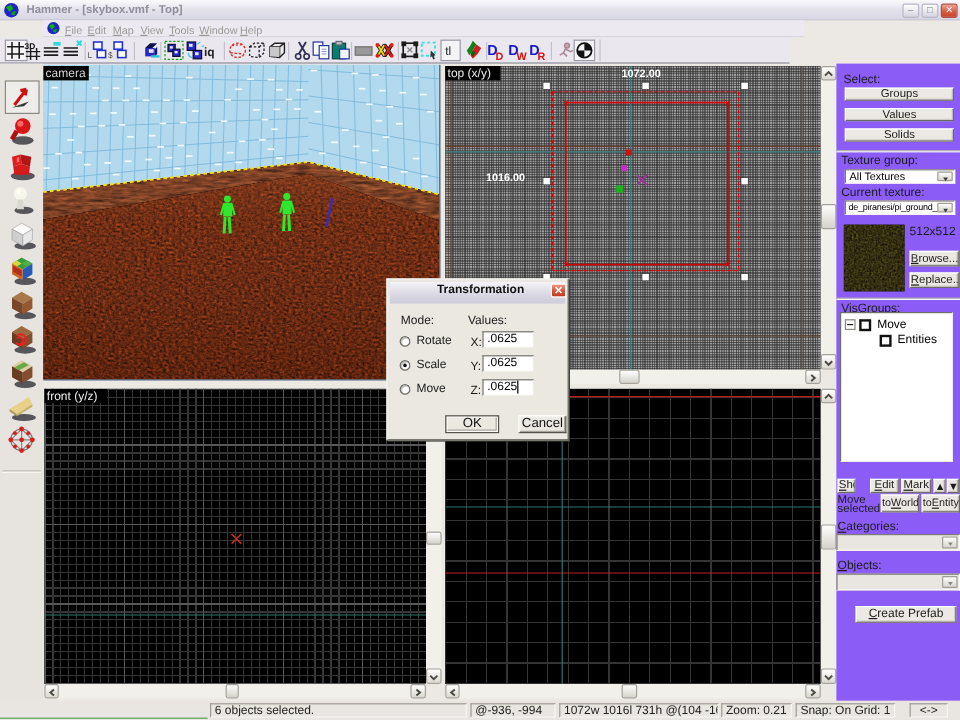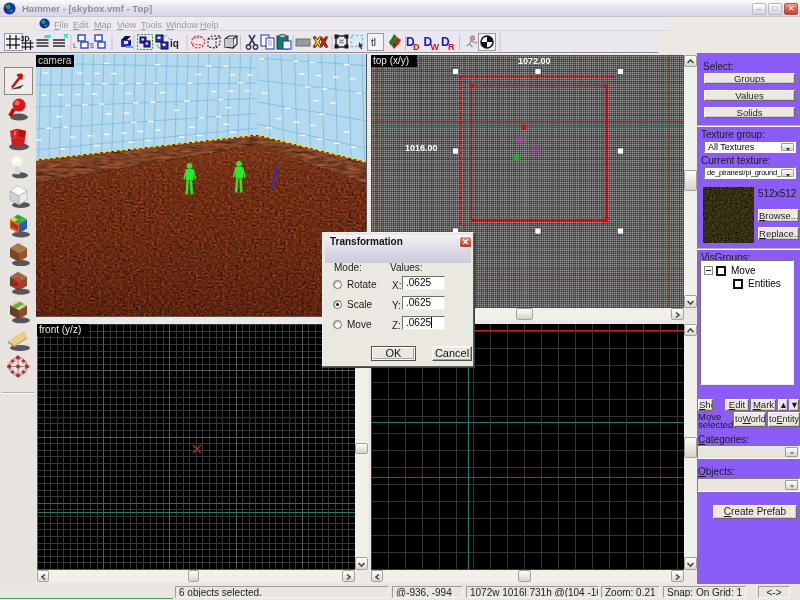--- a/index.html
+++ b/index.html
@@ -52,23 +52,23 @@
 .rbtn { position:absolute; white-space:nowrap; overflow:hidden; background:#ece9e4; border:1px solid; border-color:#ffffff #6c6a64 #6c6a64 #ffffff;
   box-shadow:inset -1px -1px 0 #cfccc5; font-size:10px; color:#1c1c1c; text-align:center; }
 .combo { position:absolute; background:#fff; border:1px solid; border-color:#7e7c76 #fcfbf8 #fcfbf8 #7e7c76; font-size:10px; white-space:nowrap; overflow:hidden; }
 .cmbarr { position:absolute; right:1px; top:1px; bottom:1px; width:13px; background:#dedbd4;
   background-image:linear-gradient(180deg,#fdfdfc,#d9d6ce); border:1px solid #a09e96; border-radius:1px; }
 .darr { position:absolute; width:0; height:0; border:2.5px solid transparent; border-top:3.5px solid #3c3b38; left:3.5px; top:4px; }
 
 
 #dialog { left:322px; top:232px; width:152px; height:135px; background:#ebe8e2;
   border:1px solid; border-color:#f4f2ee #5f5d58 #5f5d58 #f4f2ee; box-shadow:1px 1px 0 #403f3b; }
-#dlgtitle { position:absolute; left:2px; top:2px; width:146px; height:28px;
+#dlgtitle { position:absolute; left:2px; top:2px; width:146px; height:18px;
   background:linear-gradient(180deg,#f4f3f7 0%,#d9d7e2 60%,#cecbdb 100%);
-  font-size:10px; font-weight:bold; color:#111; line-height:14px; padding-left:5px; }
+  font-size:10px; font-weight:bold; color:#111; line-height:14px; padding-left:5px;text-align:center; }
 .dlab { position:absolute; font-size:10px; color:#1a1a1a; }
 .dfield { position:absolute; background:#fff; border:1px solid; border-color:#716f6a #f1efea #f1efea #716f6a; font-size:10px; padding-left:3px; line-height:12px; }
 .radio { position:absolute; width:9px; height:9px; border-radius:50%; background:#fff; border:1px solid #6e6c66; box-shadow:inset 1px 1px 1px #b9b7b1; }
 .dbtn { position:absolute; background:#ebe8e2; border:1px solid; border-color:#fdfcfa #55534e #55534e #fdfcfa;
   box-shadow:inset -1px -1px 0 #a8a69e, inset 1px 1px 0 #f5f3ef; font-size:11px; text-align:center; color:#111; }
 
 
 #statusbar { left:0; top:584px; width:800px; height:16px; background:#e9e6e1; }
 .spanel { position:absolute; top:2px; height:12px; border:1px solid; border-color:#9d9b94 #f7f6f2 #f7f6f2 #9d9b94; font-size:10px; color:#222; padding:0 3px; line-height:11px; white-space:nowrap; overflow:hidden; }
 </style>

